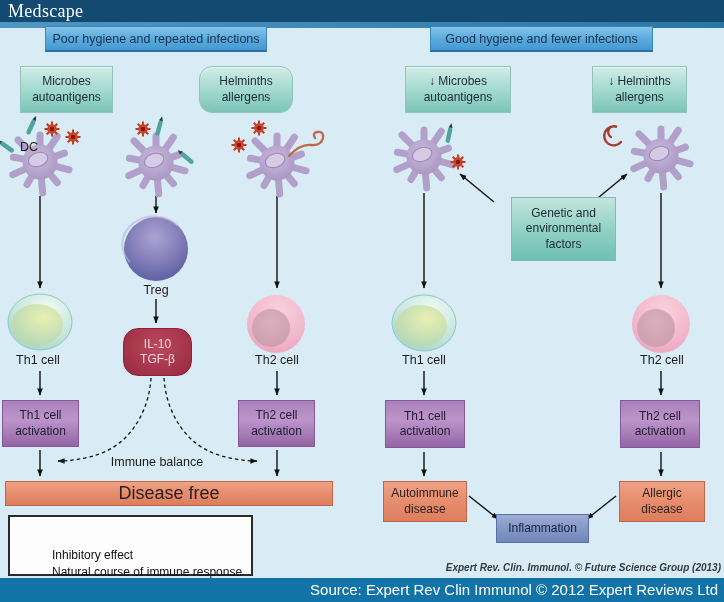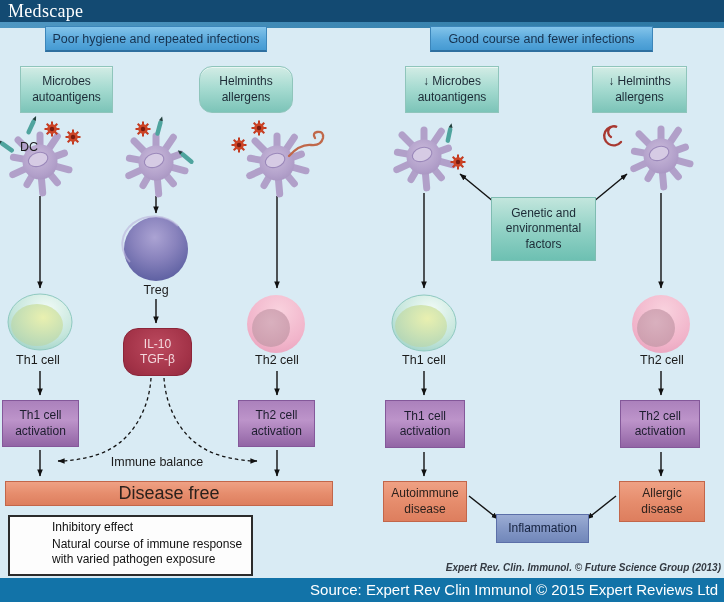--- a/index.html
+++ b/index.html
@@ -16,31 +16,31 @@
   .footerbar{position:absolute;left:0;top:578px;width:724px;height:24px;background:var(--footer-bar,#1273a8);z-index:3;}
   .footerbar span{position:absolute;right:6px;top:0;line-height:24px;color:#fff;font-size:15px;}
   
   .box{position:absolute;display:flex;align-items:center;justify-content:center;text-align:center;
        white-space:pre-line;font-size:12px;line-height:1.28;color:#1c2b36;z-index:2;box-sizing:border-box;}
   .header-box{background:linear-gradient(180deg,#83c4ea 0%,#5aa9dc 55%,#459ad2 100%);
        border:1px solid #3c86ba;border-bottom:2px solid #2e6f9f;color:#16324f;font-size:12.5px;}
   .teal{background:linear-gradient(180deg,#d2ece5 0%,#a8dcd2 45%,#7cc4b8 100%);
        border:1px solid #8fc5bb;box-shadow:inset 0 1px 0 rgba(255,255,255,.55);}
   .teal2{background:linear-gradient(180deg,#c2e6dd 0%,#93d2c6 50%,#6dc0b2 100%);
-       border:1px solid #7fbcb1;}
+       border:1px solid #7fbcb1;margin-left:20px;}
   .purple{background:linear-gradient(180deg,#ab81bc 0%,#bd94ca 42%,#9265a5 100%);
        border:1px solid #84589a;color:#1d1d2e;}
   .red-pill{background:radial-gradient(ellipse at 50% 38%,#bc4a5f 0%,#a23247 70%,#8f2940 100%);
        border:1px solid #8c2539;border-radius:15px;color:#f4d9de;}
   .salmon{background:linear-gradient(180deg,#efa184 0%,#e68d6d 50%,#dd7e5e 100%);
        border:1px solid #c2664a;color:#2c211c;}
   .infl{background:linear-gradient(180deg,#9cadd4 0%,#8498c6 50%,#7187ba 100%);
        border:1px solid #5c6fa8;color:#15223f;}
   .legend-box{background:#fdfdfd;border:2px solid #2b2b2b;z-index:2;position:absolute;}
-  .legend-text{position:absolute;font-size:12px;color:#111;line-height:1.28;white-space:pre-line;z-index:2;text-align:left;}
+  .legend-text{position:absolute;font-size:12px;color:#111;line-height:1.28;white-space:pre-line;z-index:2;text-align:left;margin-top:28px;}
   .cell-label{position:absolute;font-size:12.5px;color:#1b1b1b;text-align:center;z-index:2;white-space:pre-line;}
   .credit{position:absolute;right:3px;top:562px;font-size:10px;font-style:italic;font-weight:bold;color:#343a42;z-index:2;}
   svg.layer{position:absolute;left:0;top:0;z-index:1;}
 </style>
 </head>
 <body>
 
 <div id="stage">
 
   <div class="topbar">
@@ -186,27 +186,27 @@
     <use href="#virus" x="239" y="145"></use>
     <path d="M 289,156 Q 300,144 311,145 Q 321,146 323,138 Q 324,131 317,132 Q 312,133 315,138" fill="none" stroke="#c0684a" stroke-width="2.3" stroke-linecap="round"></path>
 
     <use href="#rod" x="449" y="135" transform="rotate(12 449 135)"></use>
     <use href="#virus" x="458" y="162"></use>
 
     <path d="M 621,142 A 9.5,9.5 0 1 1 617,127 A 5.5,5.5 0 1 0 611,137" fill="none" stroke="#a83830" stroke-width="2.3" stroke-linecap="round"></path>
   </svg>
 
   <div class="box header-box" style="left:45px;top:26px;width:222px;height:26px;">Poor hygiene and repeated infections</div>
-  <div class="box header-box" style="left:430px;top:26px;width:223px;height:26px;">Good course and fewer infections</div>
+  <div class="box header-box" style="left:430px;top:26px;width:223px;height:26px;">Good hygiene and fewer infections</div>
 
   <div class="box teal" style="left:20px;top:66px;width:93px;height:47px;">Microbes
 autoantigens</div>
   <div class="box teal" style="left:199px;top:66px;width:94px;height:47px;border-radius:13px;">Helminths
 allergens</div>
-  <div class="box teal" style="left:405px;top:66px;width:94px;height:47px;">↓ Microbes
+  <div class="box teal" style="left:405px;top:66px;width:106px;height:47px;">↓ Microbes
 autoantigens</div>
   <div class="box teal" style="left:592px;top:66px;width:95px;height:47px;">↓ Helminths
 allergens</div>
 
   <div class="cell-label" style="left:20px;top:140px;">DC</div>
   <div class="cell-label" style="left:126px;top:283px;width:60px;">Treg</div>
   <div class="cell-label" style="left:8px;top:353px;width:60px;">Th1 cell</div>
   <div class="cell-label" style="left:247px;top:353px;width:60px;">Th2 cell</div>
   <div class="cell-label" style="left:394px;top:353px;width:60px;">Th1 cell</div>
   <div class="cell-label" style="left:632px;top:353px;width:60px;">Th2 cell</div>
@@ -235,16 +235,16 @@
 with varied pathogen exposure</div>
 
   <div class="box salmon" style="left:383px;top:481px;width:84px;height:41px;">Autoimmune
 disease</div>
   <div class="box salmon" style="left:619px;top:481px;width:86px;height:41px;">Allergic
 disease</div>
   <div class="box infl" style="left:496px;top:514px;width:93px;height:29px;">Inflammation</div>
 
   <div class="credit">Expert Rev. Clin. Immunol. © Future Science Group (2013)</div>
   <div class="footerbar">
-    <span>Source: Expert Rev Clin Immunol © 2015 Expert Reviews Ltd</span>
+    <span>Source: Expert Rev Clin Immunol © 2012 Expert Reviews Ltd</span>
   </div>
 
 </div>
 
 </body></html>

